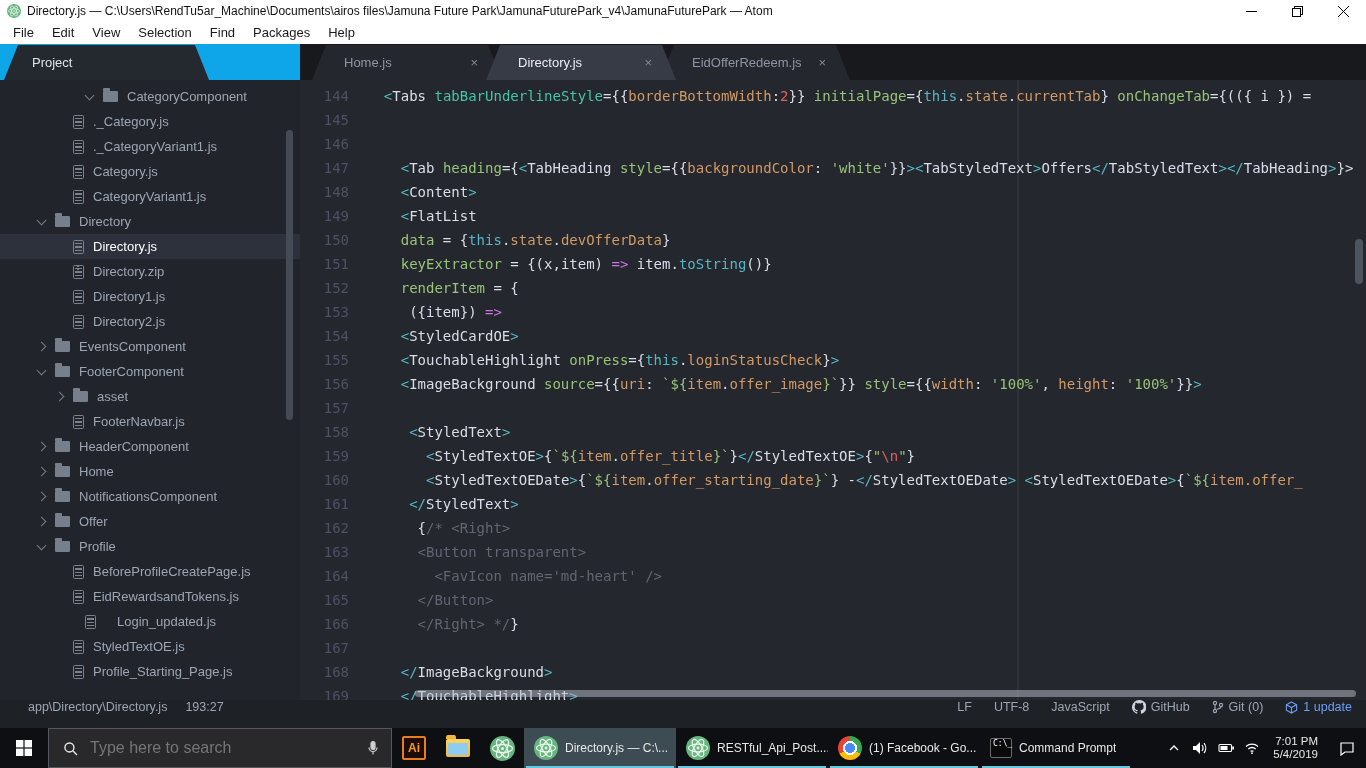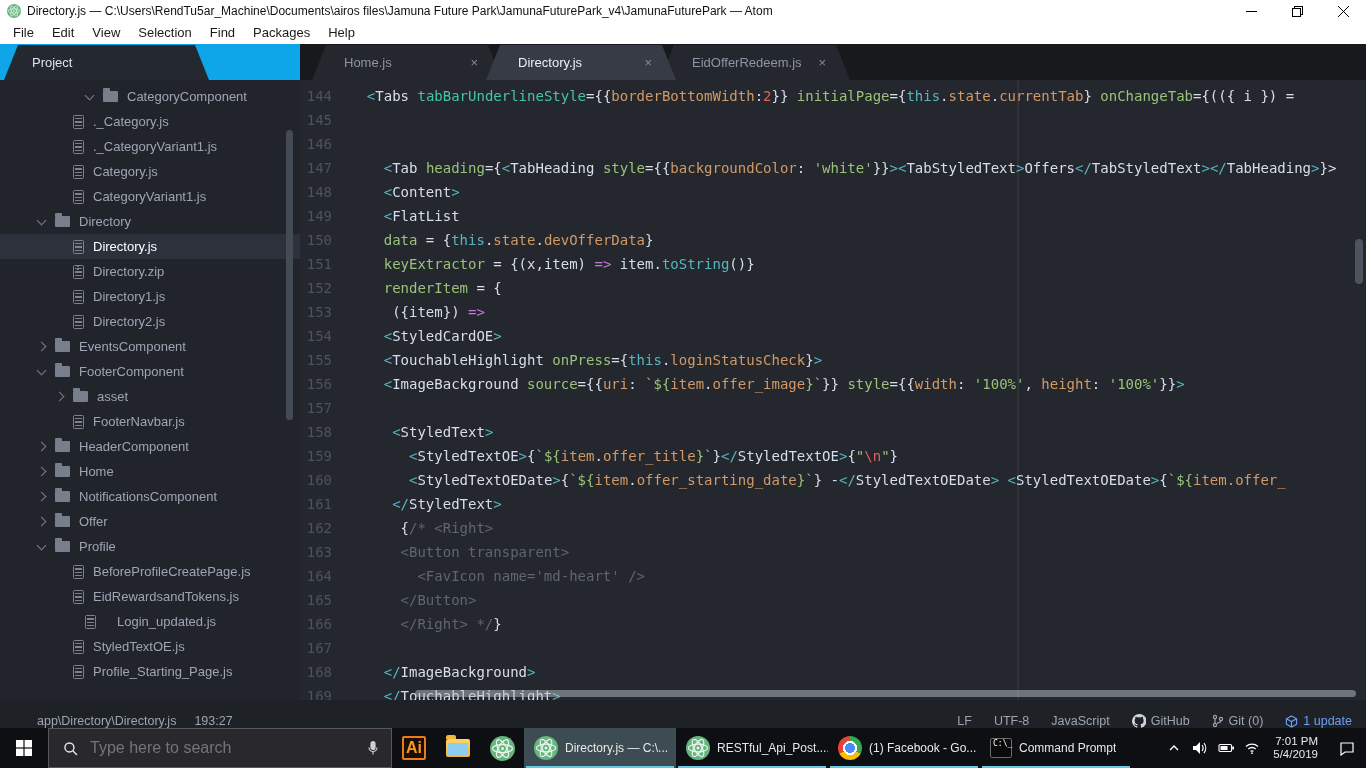--- a/index.html
+++ b/index.html
@@ -49,37 +49,37 @@
   .tabstrip { position:absolute; left:0; top:0; width:100%; height:36px; background:#17191d; display:flex; padding-left:12px; }
   .tab { position:relative; flex:none; width:190px; height:35px; margin-top:1px; margin-right:-16px;
          clip-path:polygon(14px 0, calc(100% - 14px) 0, 100% 100%, 0 100%);
          background:#24272e; color:#8d95a5; font-size:13px; line-height:35px; padding-left:32px; }
   .tab.active { background:#363b45; color:#eceff4; z-index:2; }
   .tab .close { position:absolute; right:24px; top:0; line-height:35px; font-size:13px; color:#848b98; }
 
   .wrap-guide { position:absolute; left:717px; top:36px; bottom:0; width:2px; background:rgba(255,255,255,0.055); }
   .code { position:absolute; left:0; top:36px; width:100%; height:620px; overflow:hidden; padding-top:4px;
           font-family:"DejaVu Sans Mono", monospace; font-size:14px; }
-  .code-line { display:flex; height:24px; line-height:24px; white-space:pre; }
+  .code-line { display:flex; height:24px; line-height:24px; white-space:pre;margin-left:17px; }
   .code-line .num { flex:none; width:50px; text-align:right; padding-right:18px; color:#4b5263; }
   .code-line .txt { flex:none; white-space:pre; }
   .tk-p  { color:#d8dee9; }
   .tk-c  { color:#56b6c2; }
   .tk-g  { color:#98c379; }
   .tk-tl { color:#45c5a8; }
   .tk-o  { color:#d19a66; }
   .tk-r  { color:#e06060; }
   .tk-v  { color:#c678dd; }
   .tk-m  { color:#5f6672; }
   .hscroll { position:absolute; left:115px; bottom:3px; width:941px; height:7px; border-radius:4px; background:rgba(185,192,202,0.5); }
   .vscroll { position:absolute; right:3px; top:195px; width:8px; height:45px; border-radius:4px; background:rgba(130,140,155,0.45); }
 
   
   .statusbar { position:absolute; top:700px; left:0; width:1366px; height:28px; background:#1e2126;
-               display:flex; align-items:flex-end; font-size:12.5px; color:#9da5b4;padding-left:9px; }
+               display:flex; align-items:flex-start; font-size:12.5px; color:#9da5b4; }
   .statusbar .path { margin-left:28px; }
   .statusbar .cursor { margin-left:18px; }
   .status-right { margin-left:auto; display:flex; align-items:center; margin-right:14px; }
   .status-item { display:flex; align-items:center; gap:5px; margin-left:22px; white-space:nowrap; }
   .status-item.accent { color:#6c9ef8; }
 
   
   .taskbar { position:absolute; top:728px; left:0; width:1366px; height:40px; background:#0e0f12;
              display:flex; align-items:stretch; color:#e8e8e8; }
   .start { width:48px; display:flex; align-items:center; justify-content:center; flex:none; }
@@ -94,21 +94,21 @@
   .task .tlabel { white-space:nowrap; overflow:hidden; }
   .task .uline { position:absolute; left:2px; right:2px; bottom:0; height:2px; background:#64c8e0; }
   .task.active { background:#3d4b52; }
   .tray { margin-left:auto; display:flex; align-items:center; }
   .tray-ic { width:26px; display:flex; align-items:center; justify-content:center; }
   .clock { text-align:right; font-size:11.5px; line-height:13px; margin:0 10px 0 8px; }
   .action-center { width:38px; display:flex; align-items:center; justify-content:center; }
 
   
   .ai-icon { width:24px; height:24px; background:#1c0c02; border:2px solid #e87c1e; border-radius:2px;
-             color:#f59a23; font-size:16px; font-weight:bold; text-align:center; line-height:20px; }
+             color:#f59a23; font-size:12px; font-weight:bold; text-align:center; line-height:20px; }
   .explorer-icon { position:relative; width:24px; height:18px; background:linear-gradient(#ffd463,#f5b63c); border-radius:2px; }
   .explorer-icon::before { content:""; position:absolute; top:-4px; left:0; width:10px; height:4px; background:#f5b63c; border-radius:2px 2px 0 0; }
   .explorer-icon::after { content:""; position:absolute; left:2px; top:4px; right:2px; bottom:2px; background:#8ecdf2; border-radius:1px; }
   .cmd-icon { width:22px; height:20px; background:#0a0a0a; border:1px solid #6b6b6b; border-radius:2px;
               color:#fff; font-size:8px; line-height:9px; padding-left:2px; font-family:"DejaVu Sans Mono",monospace; }
   .chrome-icon { width:24px; height:24px; border-radius:50%;
       background: radial-gradient(circle at 50% 50%, #4a8af4 0 29%, #ffffff 30% 41%, rgba(0,0,0,0) 42%),
                   conic-gradient(#34a853 0 120deg, #fbbc05 120deg 240deg, #ea4335 240deg 360deg); }
 </style>
 </head>

